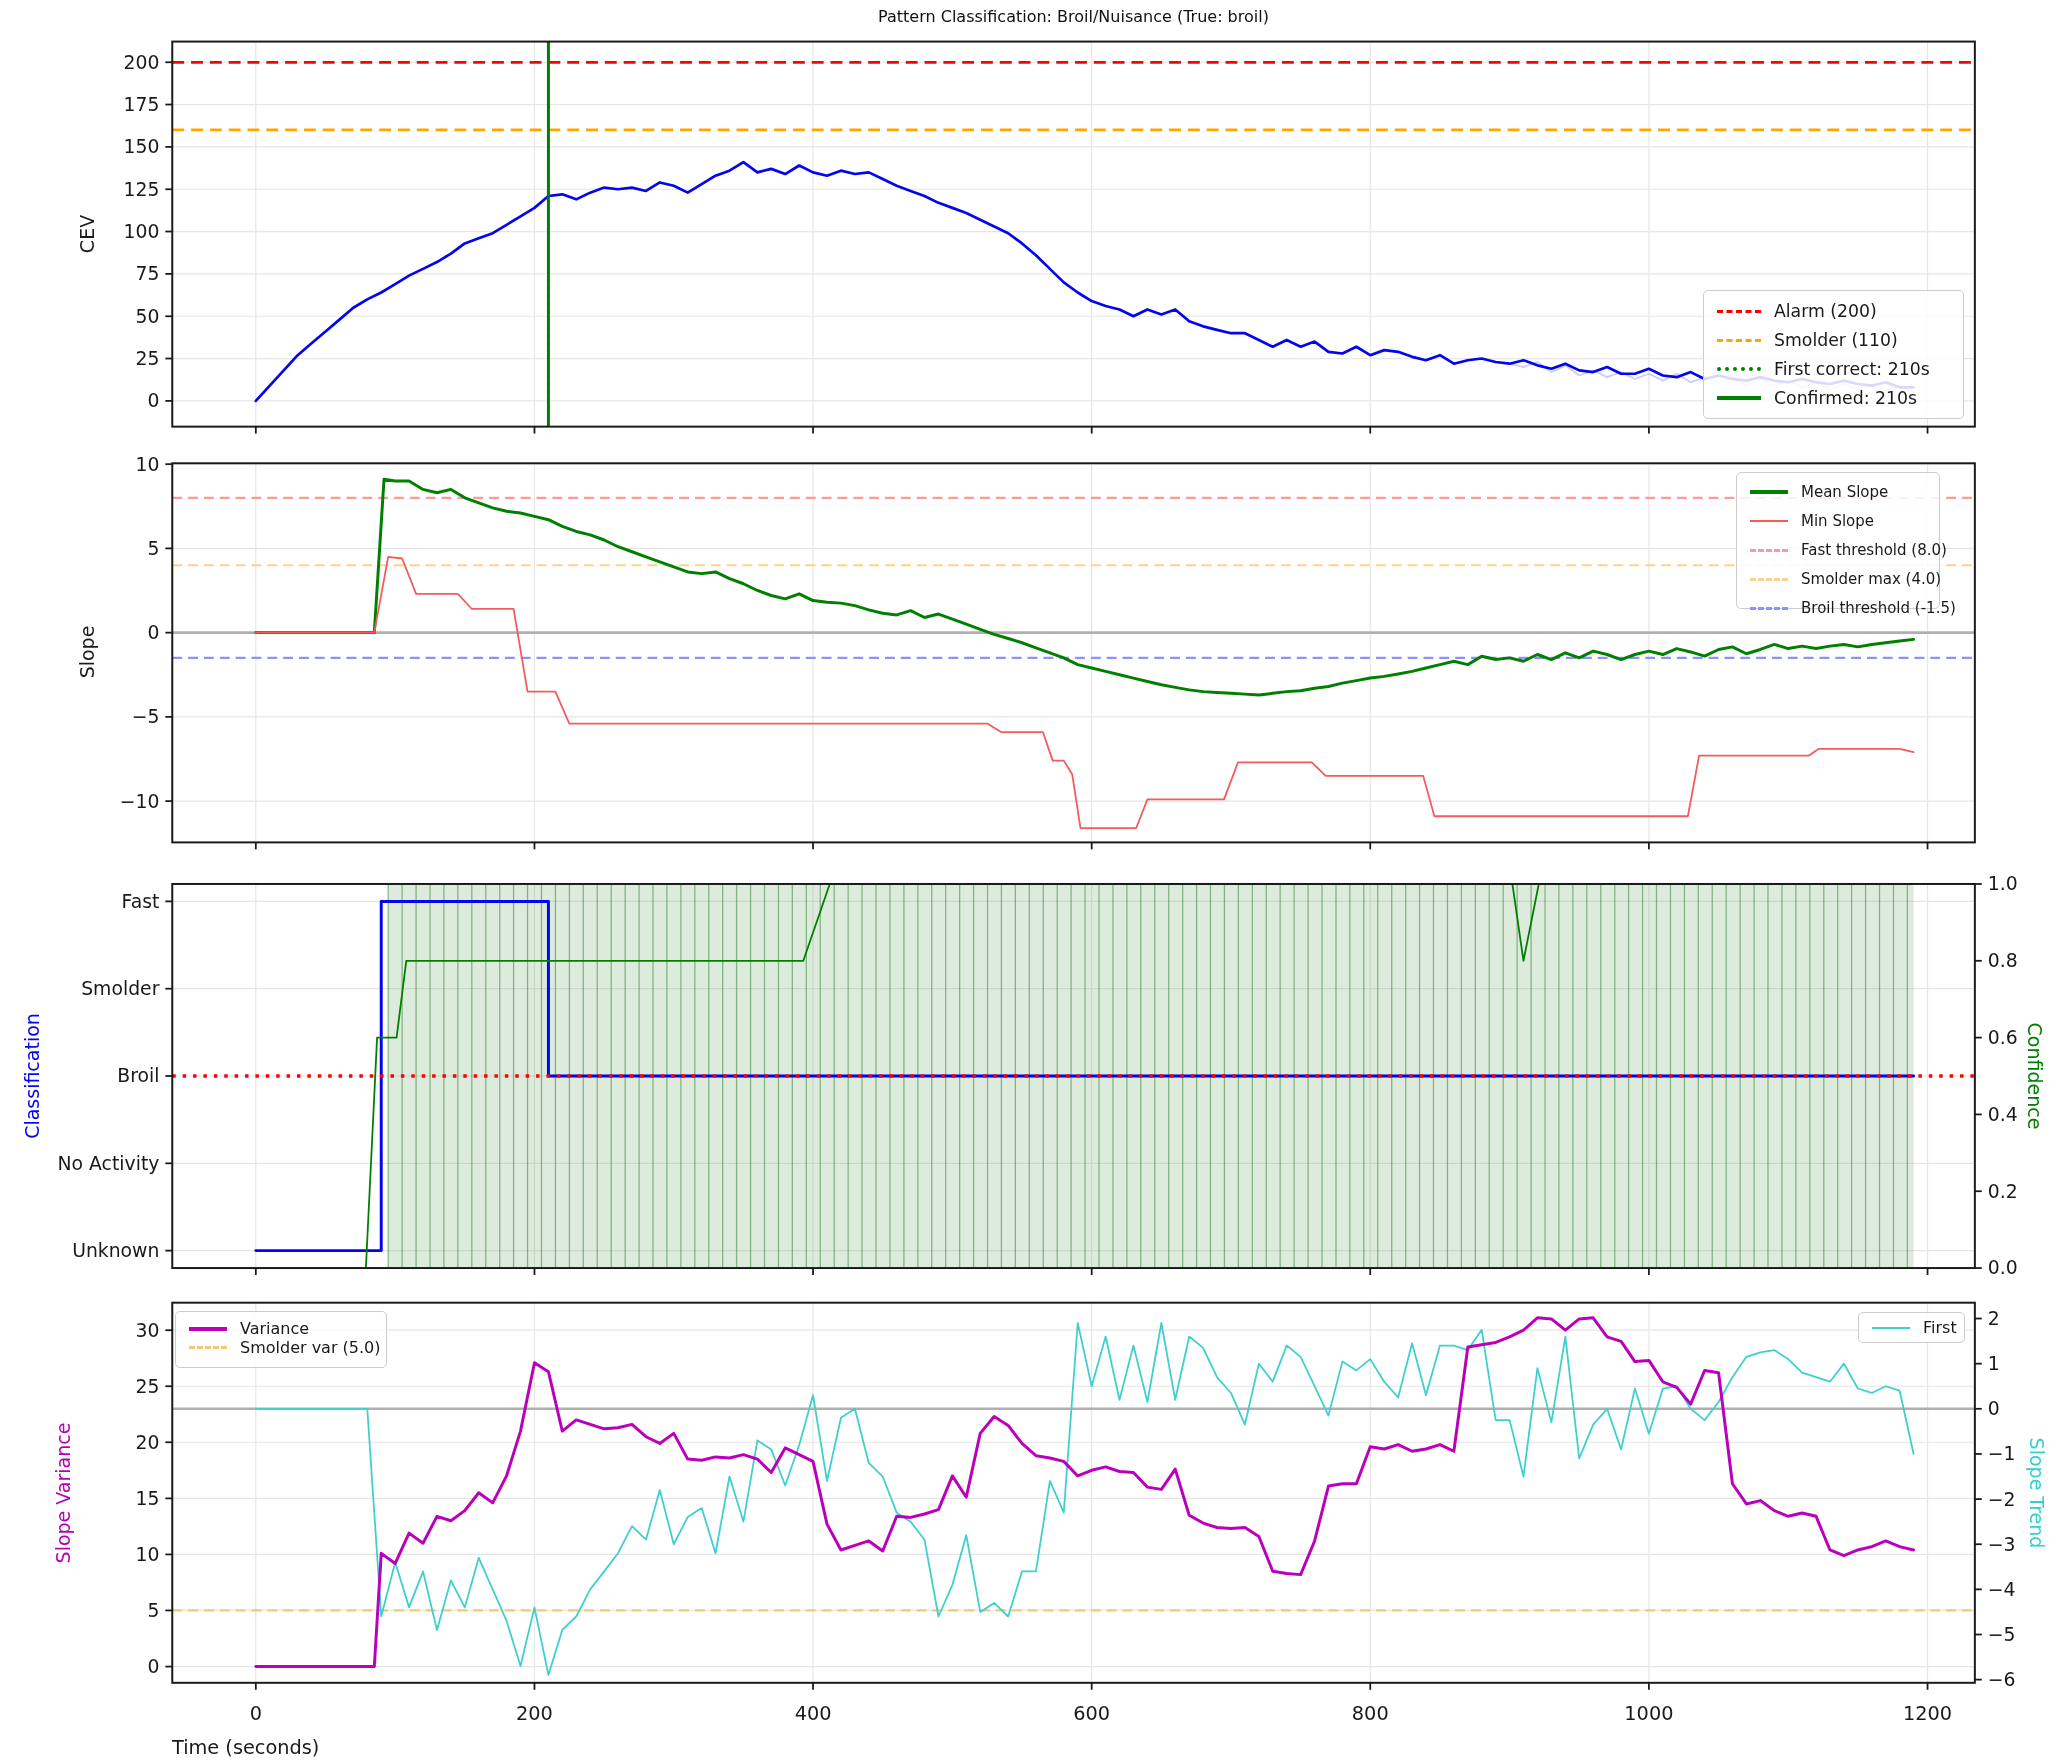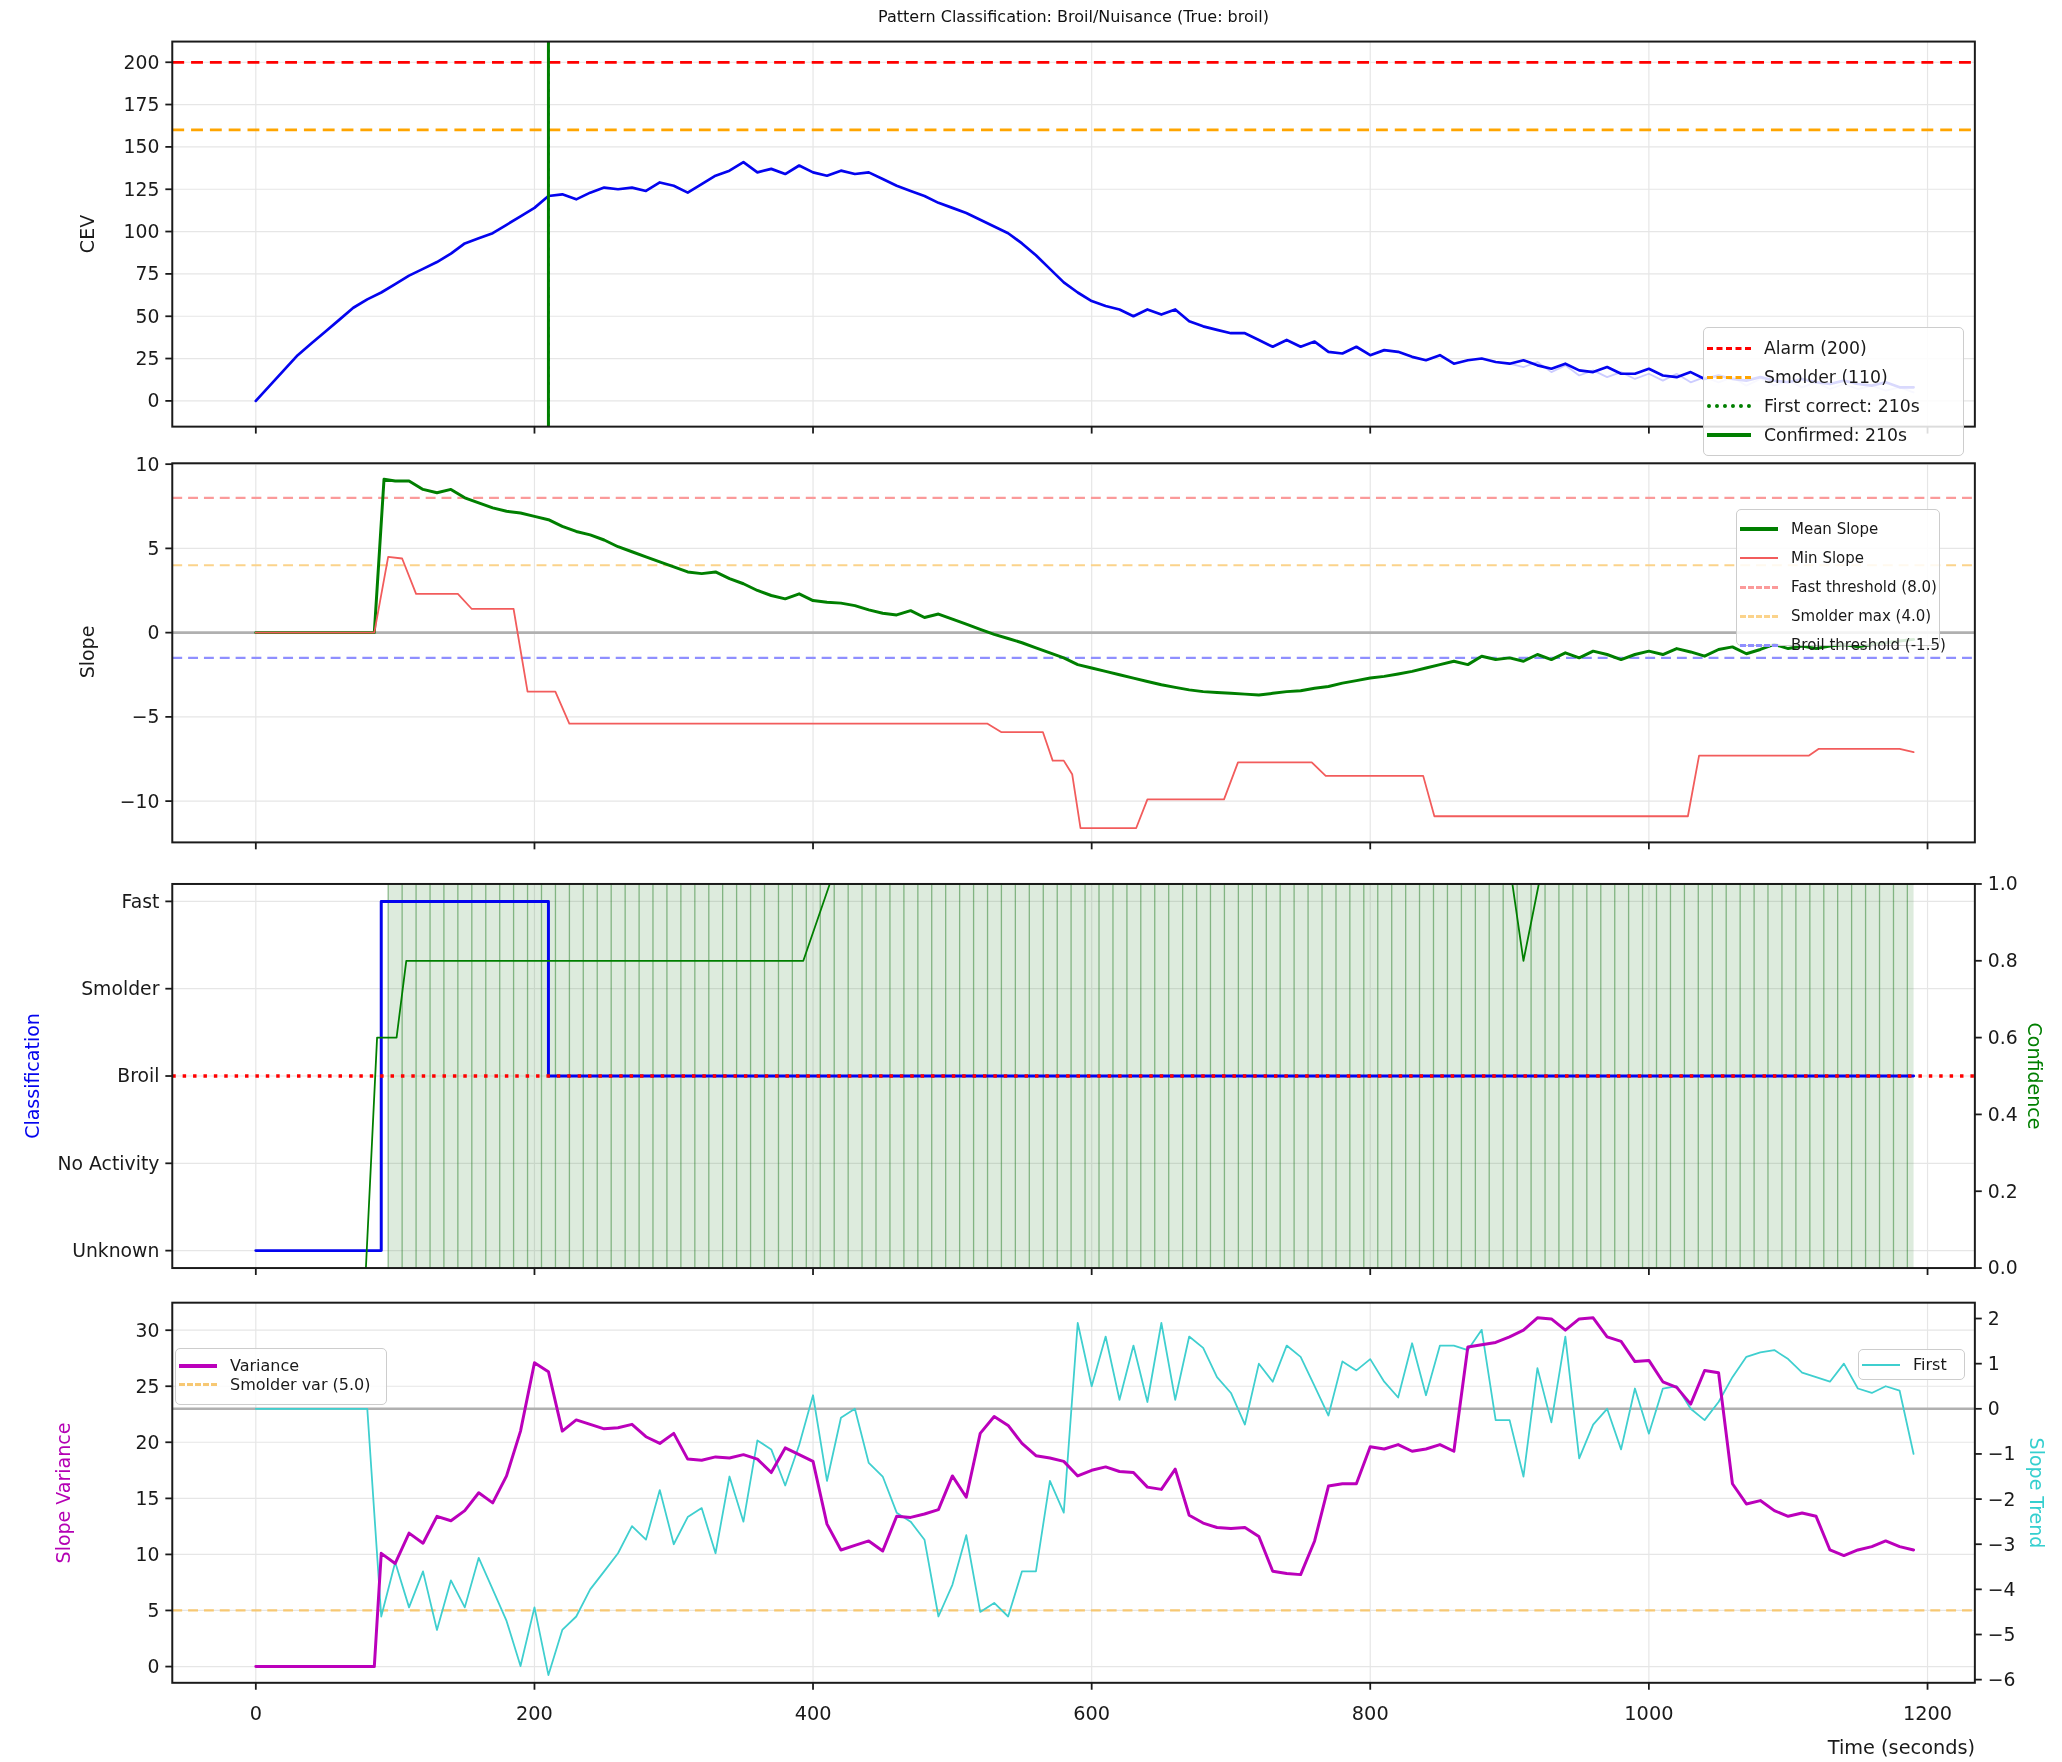--- a/index.html
+++ b/index.html
@@ -2,22 +2,22 @@
 <html><head>
 <meta charset="utf-8">
 <style>
   html,body{margin:0;padding:0;background:#ffffff;}
   body{width:2062px;height:1762px;position:relative;font-family:"DejaVu Sans","Liberation Sans",sans-serif;color:#1a1a1a;overflow:hidden;}
   #chart-svg{position:absolute;left:0;top:0;}
   .fig-title{position:absolute;left:172px;top:7px;width:1803px;text-align:center;font-size:16px;color:#111;}
   .axlabel{position:absolute;white-space:nowrap;font-size:19px;}
   .rotl{transform:translate(-50%,-50%) rotate(-90deg);}
   .rotr{transform:translate(-50%,-50%) rotate(90deg);}
-  .xlab{position:absolute;left:172px;top:1736px;width:1803px;text-align:right;font-size:19.3px;}
-  .legend{position:absolute;background:rgba(255,255,255,0.85);border:1.5px solid #cdcdcd;border-radius:5px;padding:10px 3px;display:flex;flex-direction:column;box-sizing:border-box;margin-top:37px;}
+  .xlab{position:absolute;left:172px;top:1736px;width:1803px;text-align:left;font-size:19.3px;}
+  .legend{position:absolute;background:rgba(255,255,255,0.85);border:1.5px solid #cdcdcd;border-radius:5px;padding:10px 13px;display:flex;flex-direction:column;box-sizing:border-box;}
   .legend .row{display:flex;align-items:center;gap:13px;white-space:nowrap;}
   .sw{display:inline-block;height:0;flex:none;}
   .sw-lg{width:44px;}
   .sw-md{width:38px;}
   .sw-thick{border-top:4px solid;}
   .sw-thin{border-top:2.2px solid;}
   .sw-dashed{border-top:3.4px dashed;}
   .sw-dotted{border-top:4px dotted;}
   #legend-cev{left:1703px;top:290px;width:261px;height:129px;justify-content:space-between;font-size:17.3px;}
   #legend-slope{left:1736px;top:472px;width:204px;height:137px;justify-content:space-between;font-size:15px;gap:11px;}

